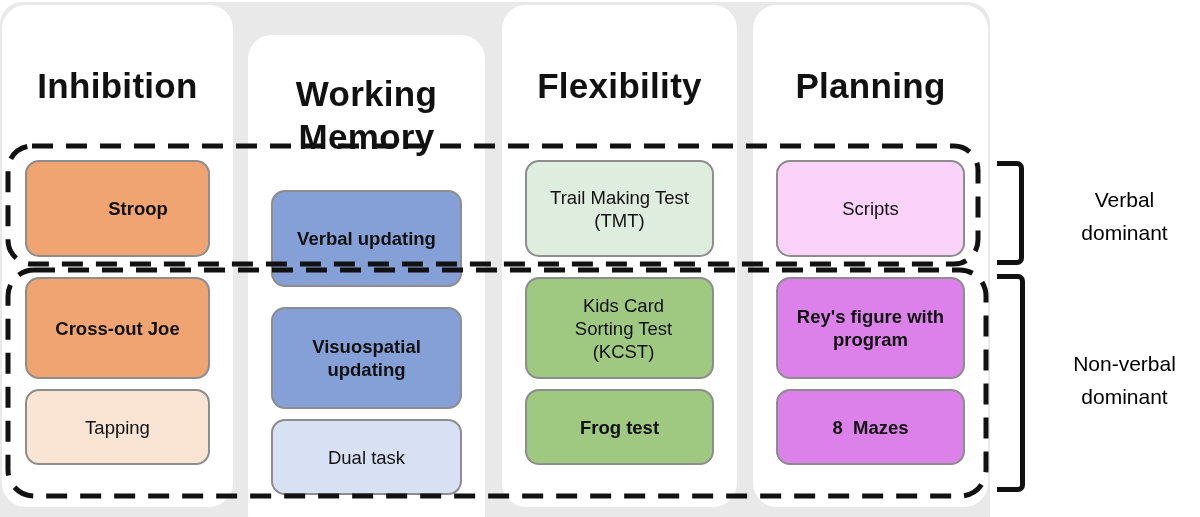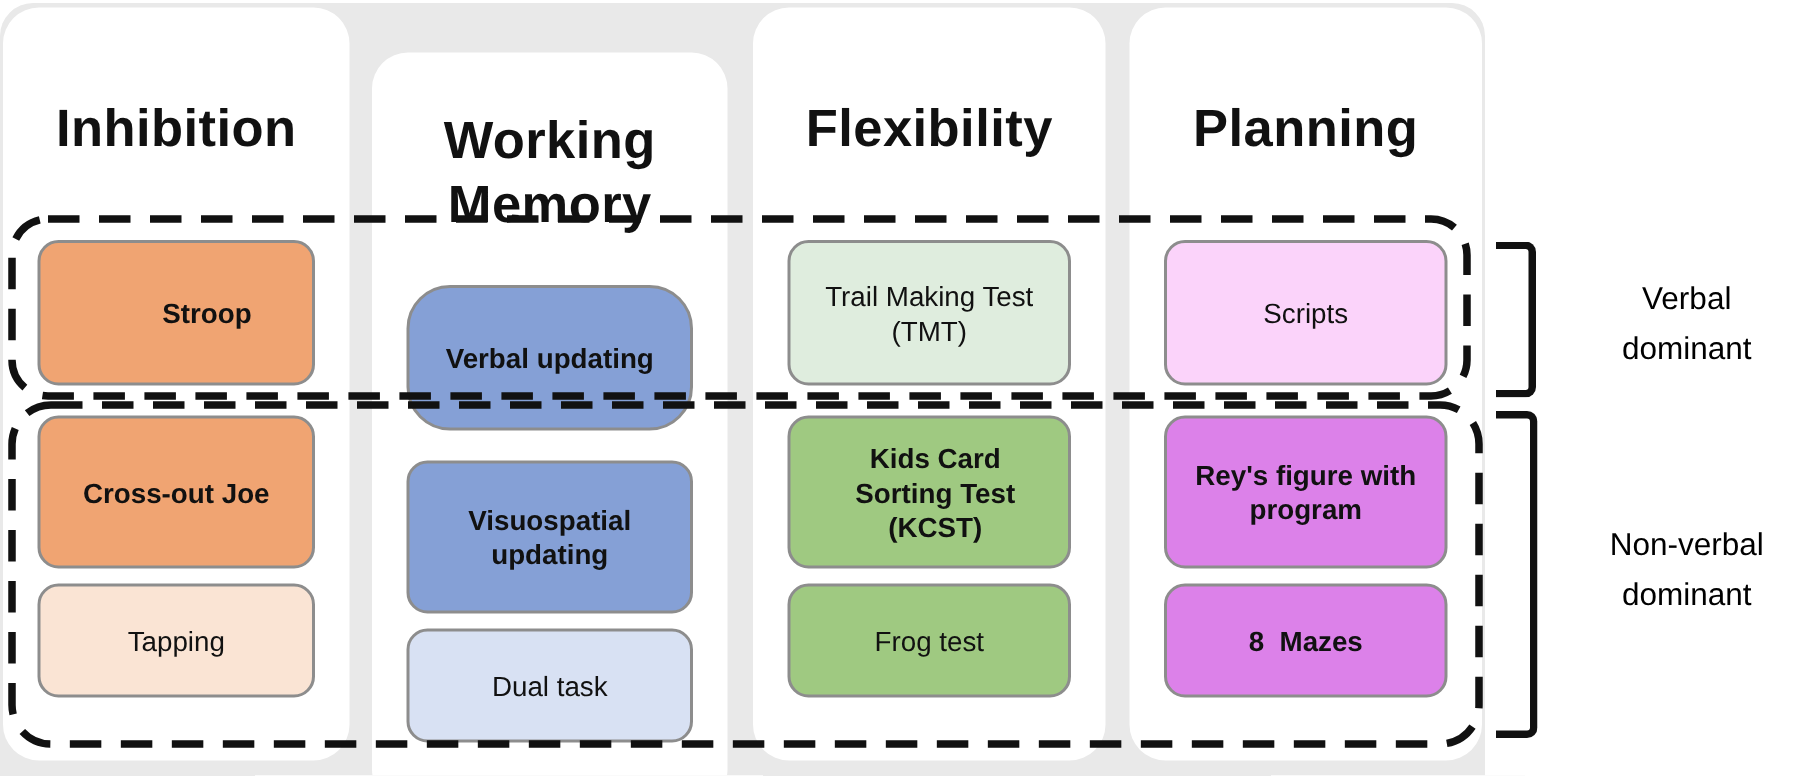--- a/index.html
+++ b/index.html
@@ -59,34 +59,34 @@
   <div class="col col-1">
     <div class="col-header">Inhibition</div>
     <div class="task-box r1" style="background: rgb(240, 164, 114); font-weight: bold; padding-left: 45px;">Stroop</div>
     <div class="task-box r2" style="background: rgb(240, 164, 114); font-weight: bold;">Cross-out Joe</div>
     <div class="task-box r3" style="background: rgb(250, 228, 212); font-weight: normal;">Tapping</div>
   </div>
 
   <div class="col col-2">
     <div class="col-header">Working
 Memory</div>
-    <div class="task-box r1" style="background: rgb(133, 160, 214); font-weight: bold; border-radius: 29px;">Verbal updating</div>
+    <div class="task-box r1" style="background: rgb(133, 160, 214); font-weight: bold;">Verbal updating</div>
     <div class="task-box r2" style="background: rgb(133, 160, 214); font-weight: bold;">Visuospatial
 updating</div>
     <div class="task-box r3" style="background: rgb(216, 225, 243); font-weight: normal;">Dual task</div>
   </div>
 
   <div class="col col-3">
     <div class="col-header">Flexibility</div>
     <div class="task-box r1" style="background: rgb(223, 237, 222); font-weight: normal;">Trail Making Test
 (TMT)</div>
-    <div class="task-box r2" style="background: rgb(159, 201, 129); font-weight: bold; padding-left: 12px;">Kids Card
+    <div class="task-box r2" style="background: rgb(159, 201, 129); font-weight: normal; padding-left: 12px;">Kids Card
 Sorting Test
 (KCST)</div>
-    <div class="task-box r3" style="background: rgb(159, 201, 129); font-weight: normal;">Frog test</div>
+    <div class="task-box r3" style="background: rgb(159, 201, 129); font-weight: bold;">Frog test</div>
   </div>
 
   <div class="col col-4">
     <div class="col-header">Planning</div>
     <div class="task-box r1" style="background: rgb(251, 211, 250); font-weight: normal;">Scripts</div>
     <div class="task-box r2" style="background: rgb(220, 129, 233); font-weight: bold;">Rey's figure with
 program</div>
     <div class="task-box r3" style="background: rgb(220, 129, 233); font-weight: bold;">8&nbsp; Mazes</div>
   </div>
 

